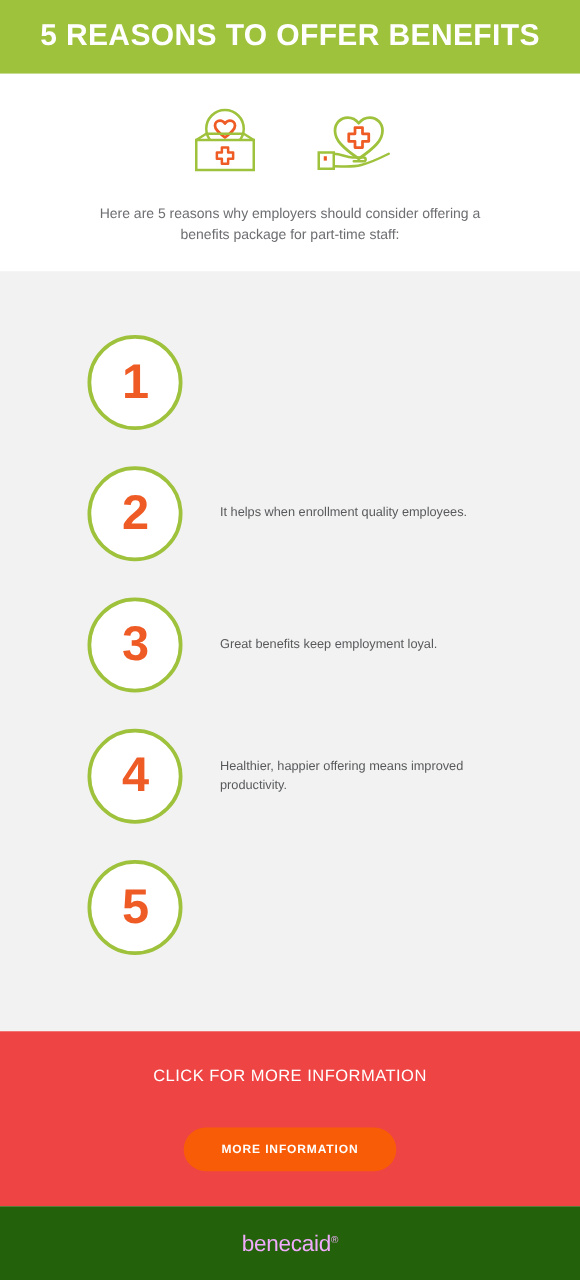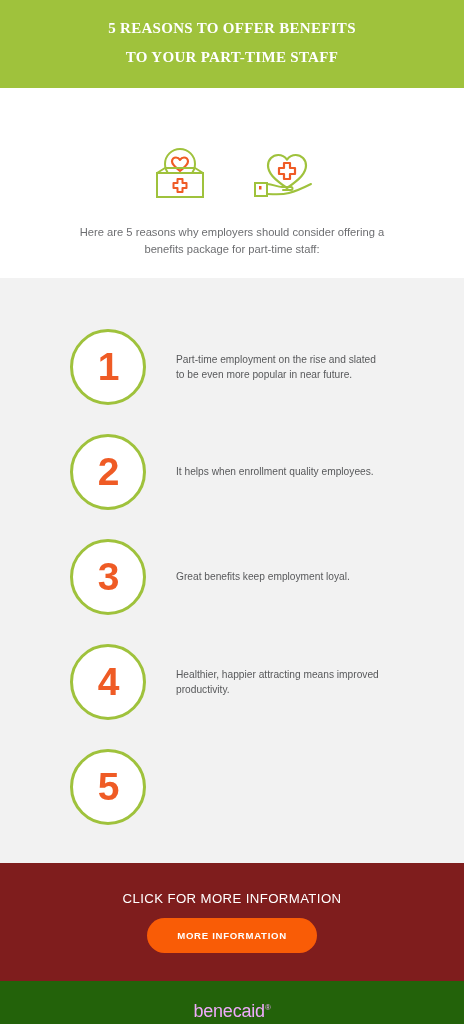--- a/index.html
+++ b/index.html
@@ -12,34 +12,32 @@
   .page { width:464px; height:1024px; position:relative; display:flex; flex-direction:column; }
 
   
   .header {
     background:#9fc23c;
     padding:14px 24px 16px 24px;
     text-align:center;
   }
   .header h1 {
     color:#ffffff;
-    font-size:15px;
+    font-size:24px;
     line-height:29px;
     font-weight:bold;
     letter-spacing:0.3px;
     text-transform:uppercase;
-    font-family:Liberation Serif, serif;
   }
 
   
   .intro {
     background:#ffffff;
     padding:22px 0 20px 0;
     text-align:center;
-    margin-top:32px;
   }
   .icons-row {
     display:flex;
     justify-content:center;
     align-items:center;
     gap:22px;
     margin-bottom:20px;
   }
   .icon-box { width:82px; height:62px; }
   .intro-text {
@@ -81,35 +79,35 @@
   .item-text {
     color:#58595b;
     font-size:10.2px;
     line-height:15px;
     margin-left:30px;
     max-width:210px;
   }
 
   
   .cta {
-    background:#7f1d1d;
+    background:#ef4444;
     text-align:center;
     padding:26px 20px 28px 20px;
   }
   .cta-line {
     color:#ffffff;
     font-size:13.2px;
     line-height:19px;
     font-weight:500;
     letter-spacing:0.4px;
     text-transform:uppercase;
   }
   .cta-btn {
     display:inline-block;
-    margin-top:10px;
+    margin-top:32px;
     background:#f95c06;
     color:#ffffff;
     font-size:9.6px;
     font-weight:bold;
     letter-spacing:0.7px;
     text-transform:uppercase;
     border:none;
     border-radius:20px;
     padding:12px 30px;
     cursor:pointer;
@@ -131,21 +129,20 @@
   .brand sup { font-size:8px; vertical-align:super; }
 </style>
 </head>
 <body>
 
 <div class="page">
 
   <div class="header">
     <h1>
       <span>5 REASONS TO OFFER BENEFITS</span><br>
-      <span>TO YOUR PART-TIME STAFF</span>
     </h1>
   </div>
 
   <div class="intro">
     <div class="icons-row">
 
       <div class="icon-box">
         <svg viewBox="0 0 82 62" width="82" height="62" fill="none">
 
           <circle cx="41" cy="22" r="15" stroke="#9fc23c" stroke-width="2" fill="#ffffff"></circle>
@@ -180,42 +177,41 @@
       <span>a benefits package for part-time staff:</span>
     </div>
   </div>
 
   <div class="list">
 
     <div class="list-item">
       <div class="num-circle">
         <span>1</span>
       </div>
-      <div class="item-text">Part-time employment on the rise and slated to be even more popular in near future.</div>
     </div>
 
     <div class="list-item">
       <div class="num-circle">
         <span>2</span>
       </div>
       <div class="item-text">It helps when enrollment quality employees.</div>
     </div>
 
     <div class="list-item">
       <div class="num-circle">
         <span>3</span>
       </div>
       <div class="item-text">Great benefits keep employment loyal.</div>
     </div>
 
     <div class="list-item">
       <div class="num-circle">
         <span>4</span>
       </div>
-      <div class="item-text">Healthier, happier attracting means improved productivity.</div>
+      <div class="item-text">Healthier, happier offering means improved productivity.</div>
     </div>
 
     <div class="list-item">
       <div class="num-circle">
         <span>5</span>
       </div>
     </div>
 
   </div>
 

